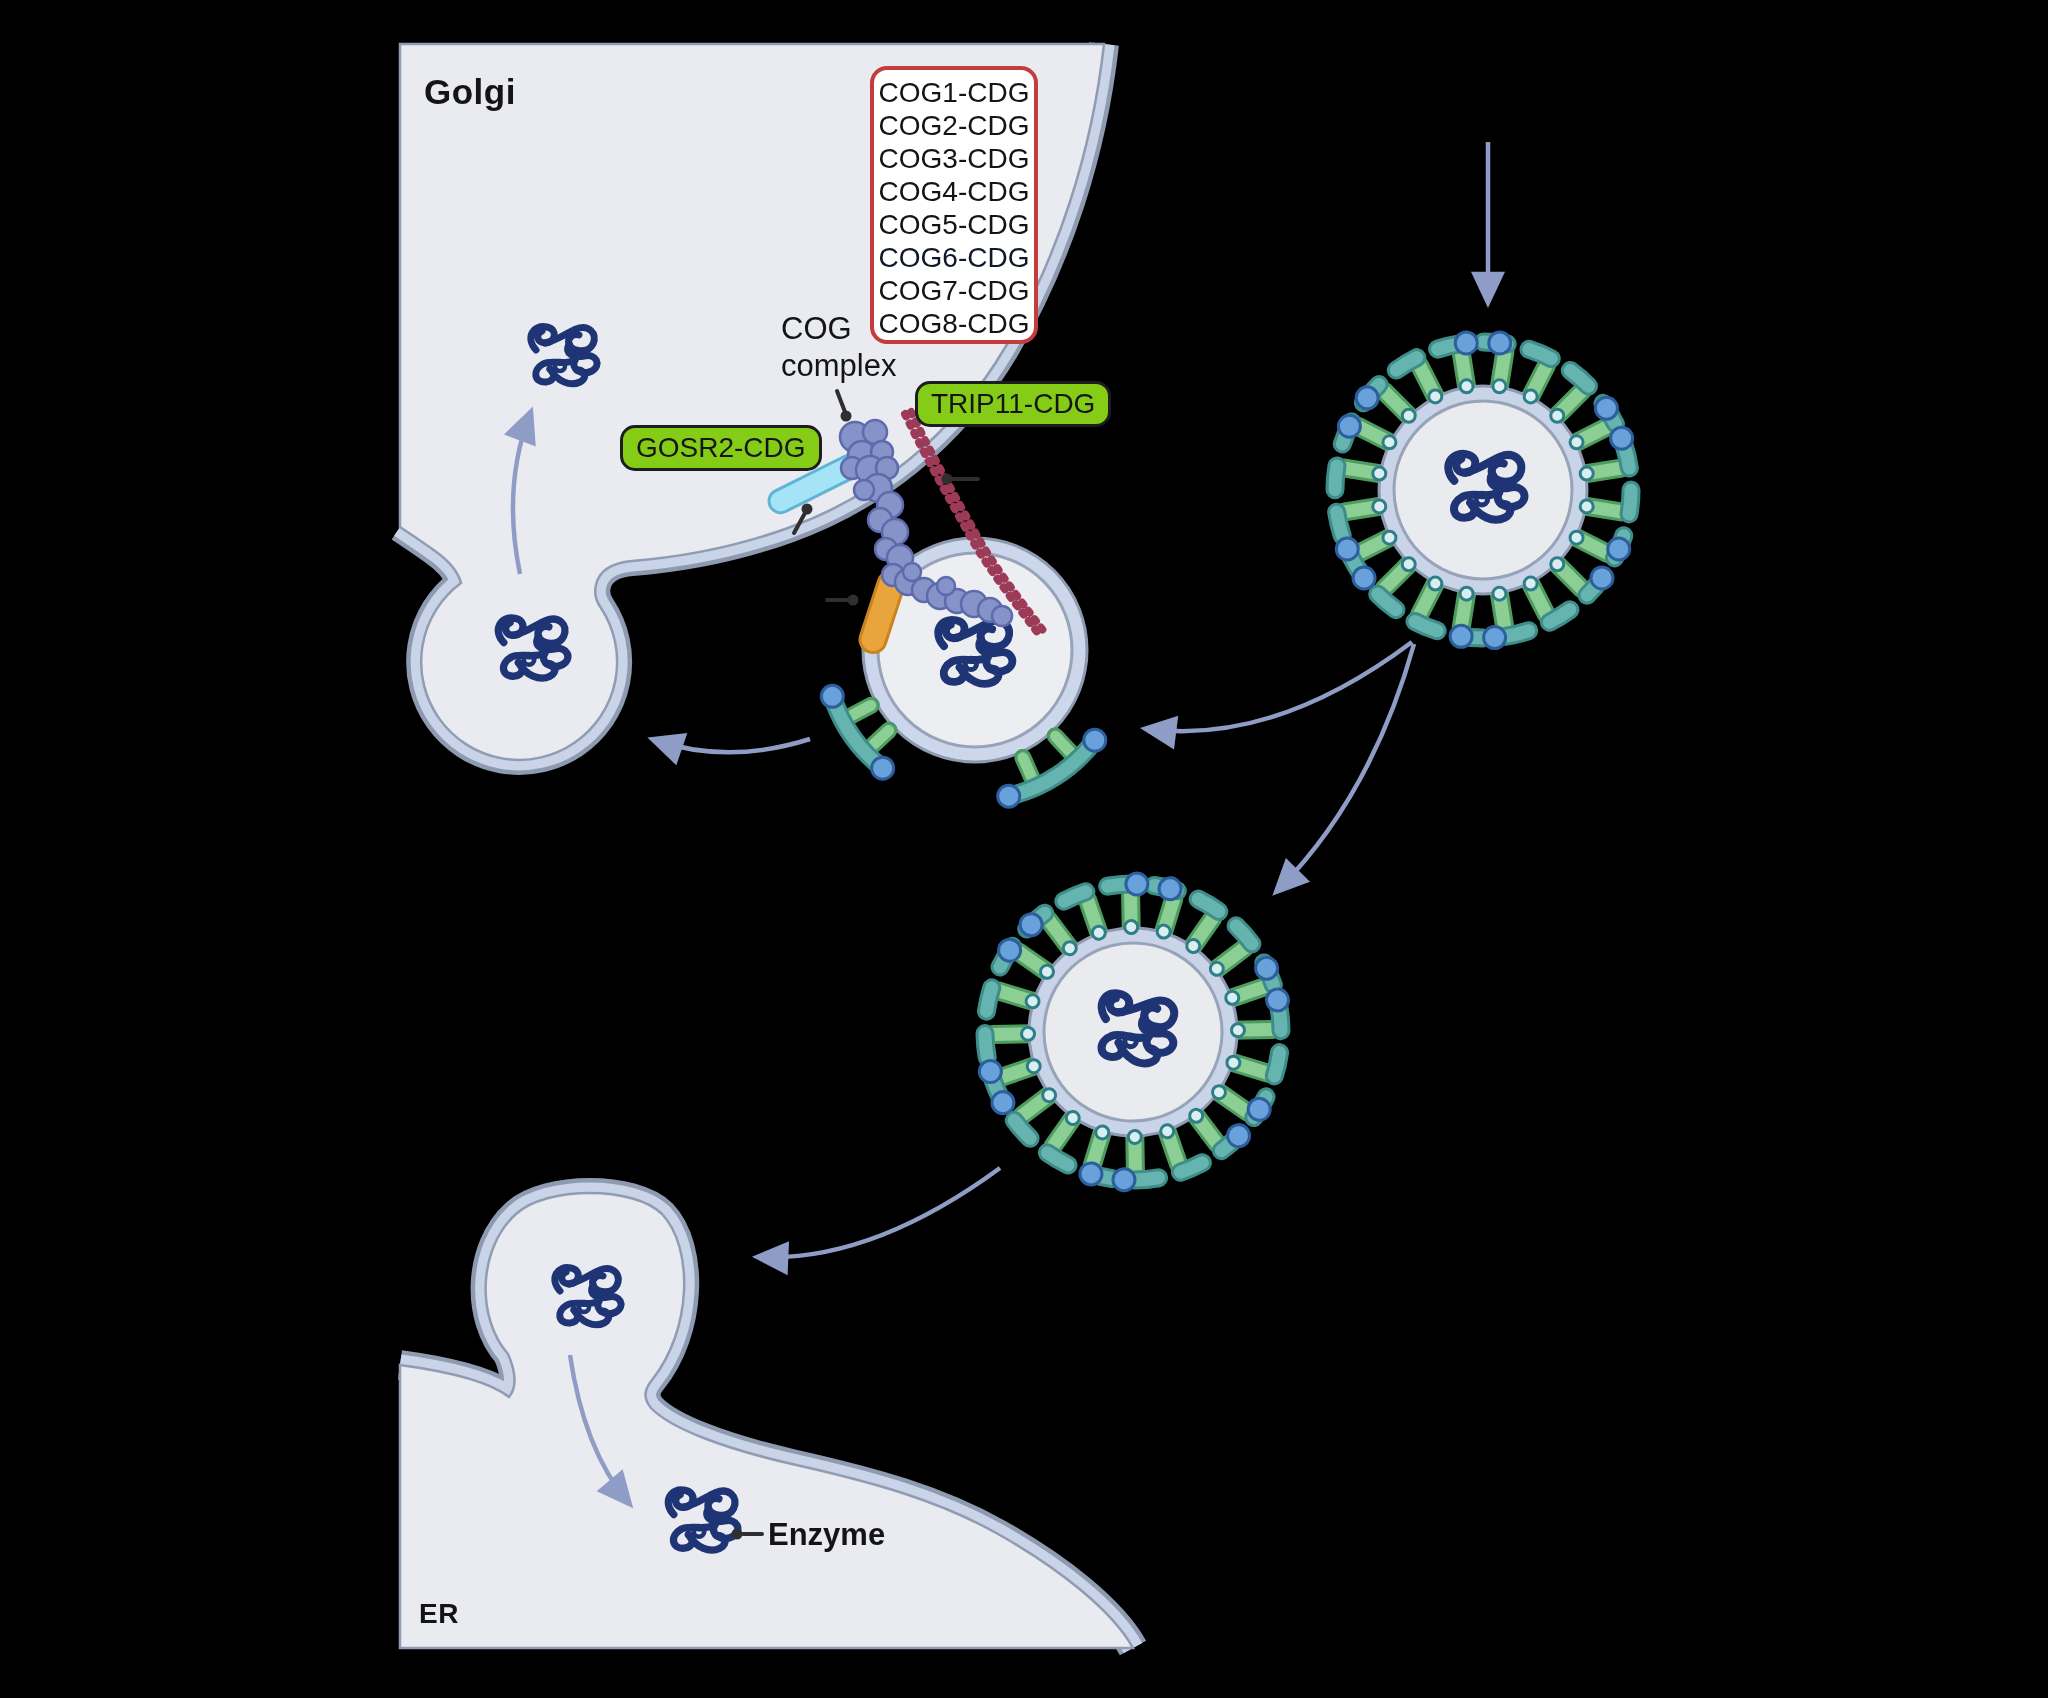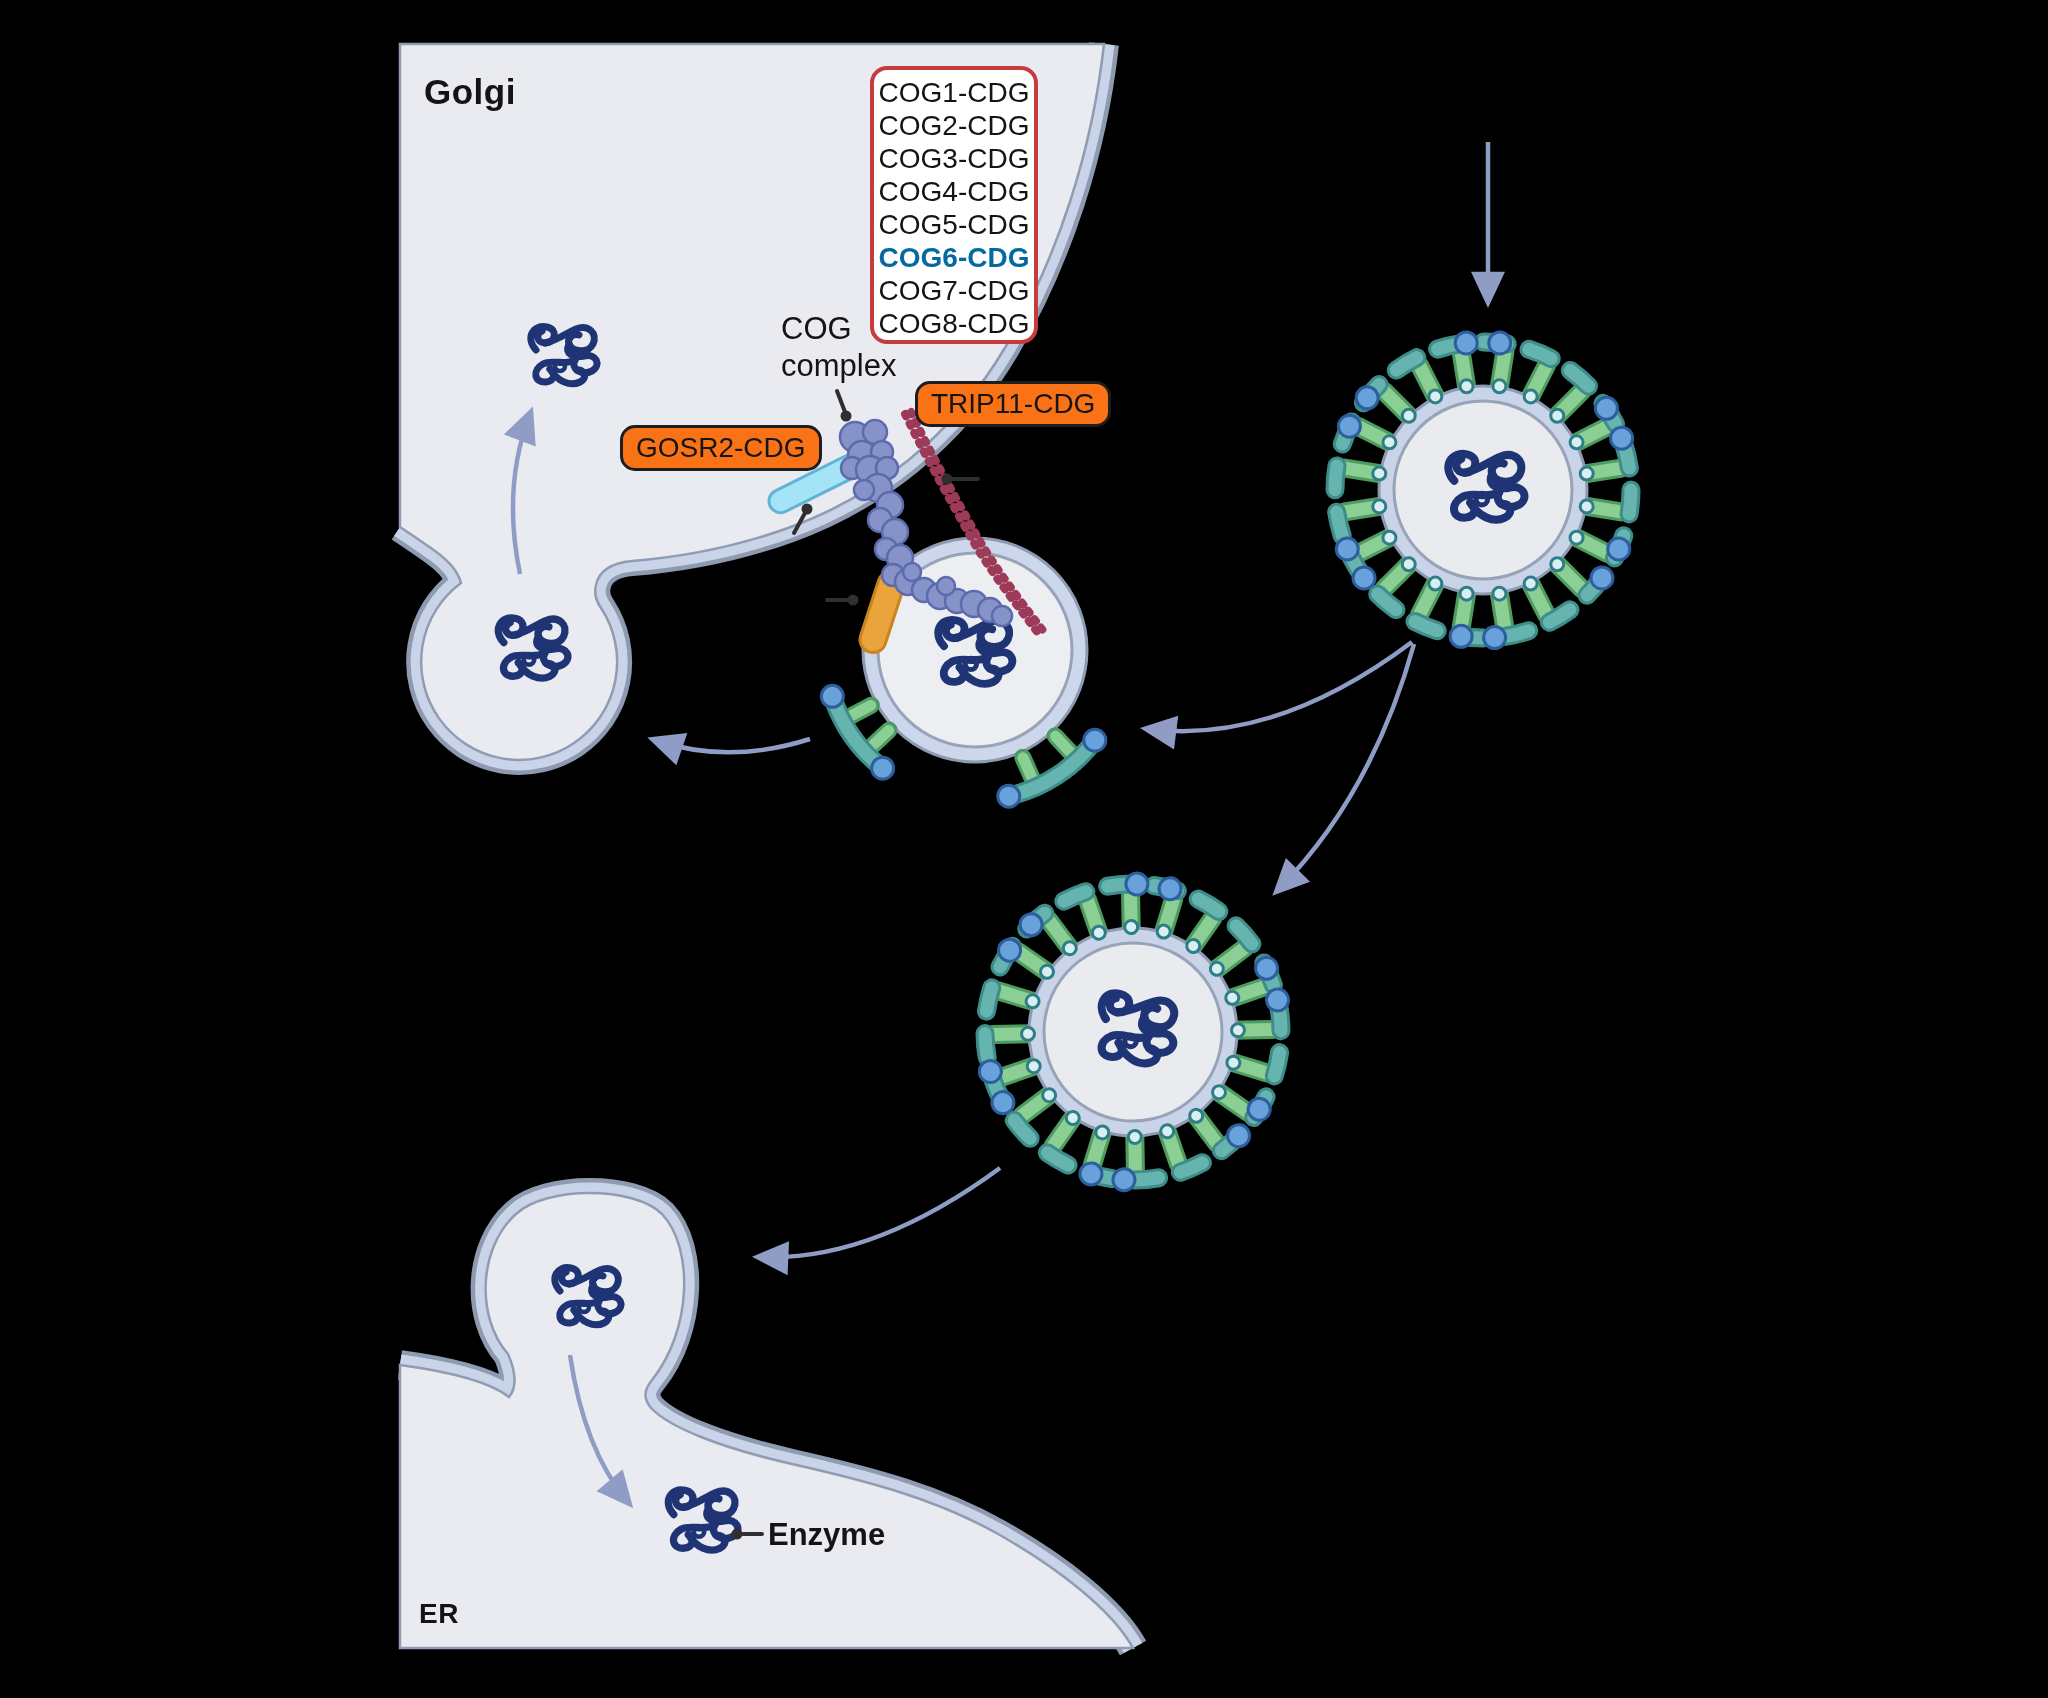--- a/index.html
+++ b/index.html
@@ -5,30 +5,30 @@
   html,body{margin:0;padding:0;background:#000;}
   #canvas{
     position:relative;width:1844px;height:1698px;background:#000;overflow:hidden;
     font-family:"Liberation Sans", sans-serif;
   }
   #art{position:absolute;left:0;top:0;}
   .txt{position:absolute;color:#141414;white-space:nowrap;}
   .organelle-label{font-weight:700;font-size:35px;letter-spacing:0.5px;}
   .plain-label{font-size:31px;}
   .pill{
-    position:absolute;background:#f97316;border:3px solid #1d1d1d;border-radius:15px;
+    position:absolute;background:#84cc16;border:3px solid #1d1d1d;border-radius:15px;
     font-size:28px;color:#151515;padding:2px 13px;line-height:1.3;white-space:nowrap;
   }
   #cog-panel{
     position:absolute;left:870px;top:66px;width:160px;
     background:#ffffff;border:4px solid #c43c3c;border-radius:17px;
     padding:6px 0 0 0;text-align:center;
     font-size:28px;line-height:33px;color:#141414;
   }
-  #cog-panel .cog-highlight{color:#0369a1;font-weight:700;}
+  #cog-panel .cog-highlight{color:#0f172a;font-weight:400;}
   #cog-complex-label{left:781px;top:310px;line-height:37px;}
 </style>
 </head>
 <body>
 
 <div id="canvas">
 
 <svg id="art" width="2048" height="1698" viewBox="0 0 2048 1698">
   <defs>
     <marker id="arw" markerWidth="9" markerHeight="9" viewBox="0 0 10 10" refX="7.5" refY="5" orient="auto">

